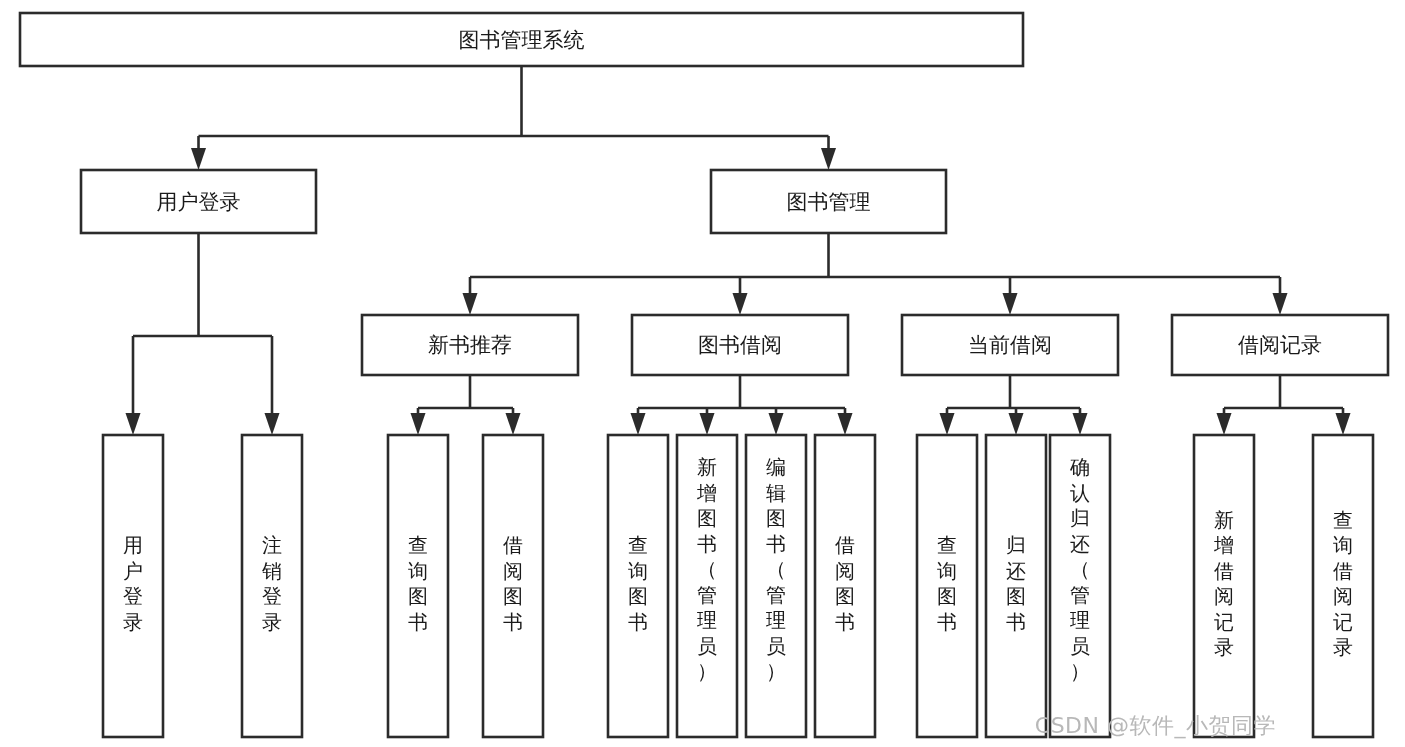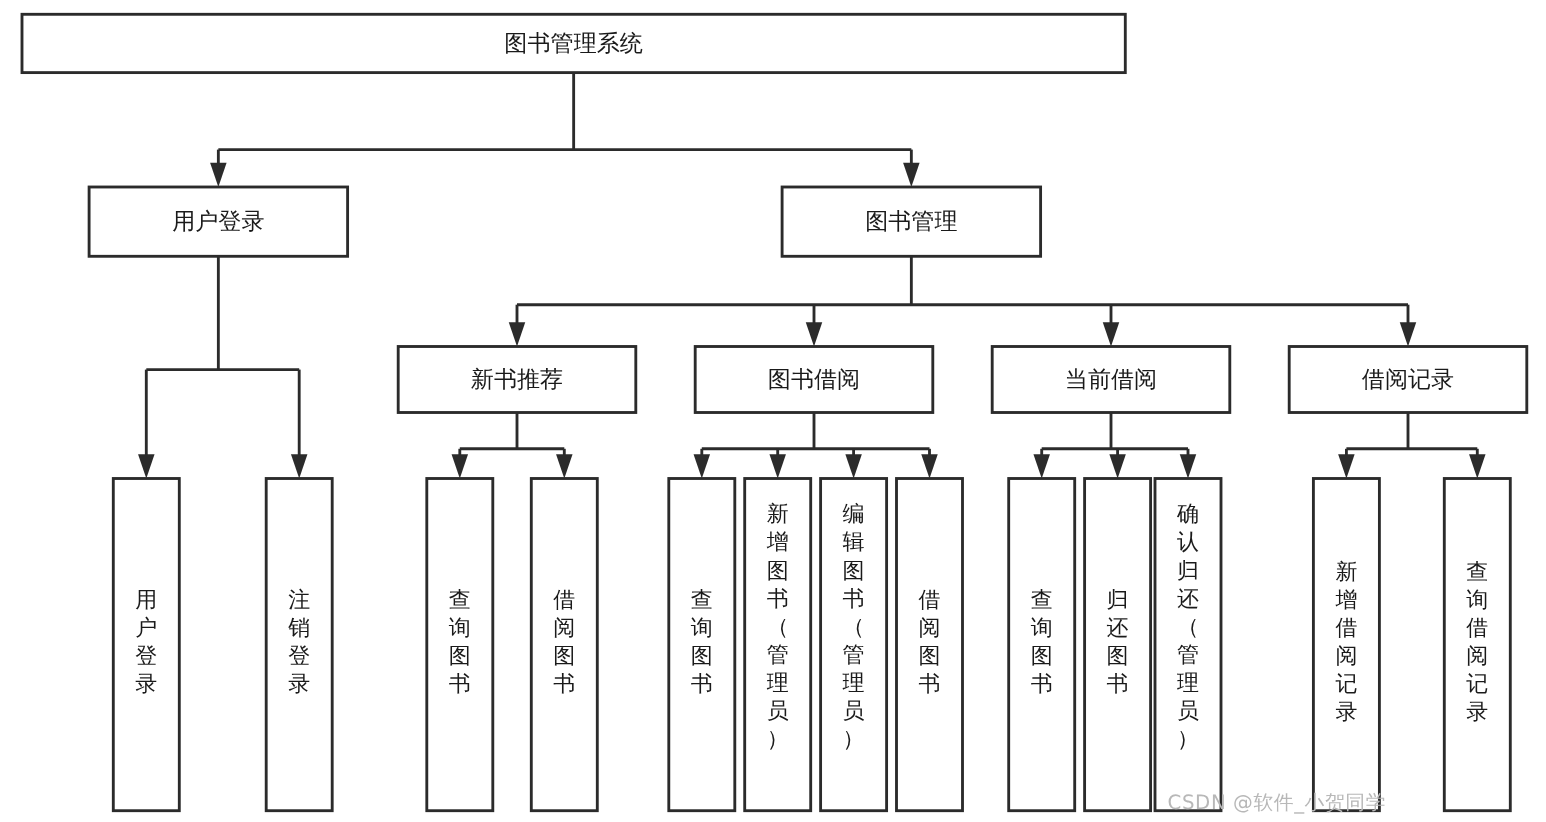--- a/index.html
+++ b/index.html
@@ -12,20 +12,21 @@
     width: 1405px;
     height: 747px;
     font-family: "DejaVu Sans", "Liberation Sans", sans-serif;
     overflow: hidden;
   }
   #diagram-root {
     position: relative;
     width: 1270px;
     height: 747px;
     background: #ffffff;
+    padding-left: 16px;
   }
   svg#tree-svg {
     position: absolute;
     left: 0;
     top: 0;
     width: 1405px;
     height: 747px;
     display: block;
   }
   .node-box {
@@ -54,21 +55,21 @@
   }
   .edge-arrow {
     fill: #2b2b2b;
     stroke: none;
   }
   .watermark-text {
     position: absolute;
     right: 10px;
     bottom: 6px;
     color: #b8b8b8;
-    font-size: 18px;
+    font-size: 22px;
     font-family: "DejaVu Sans", "Liberation Sans", sans-serif;
     white-space: nowrap;
     letter-spacing: 0.5px;
     user-select: none;
   }
 </style>
 </head>
 <body>
 
 <div id="diagram-root">

